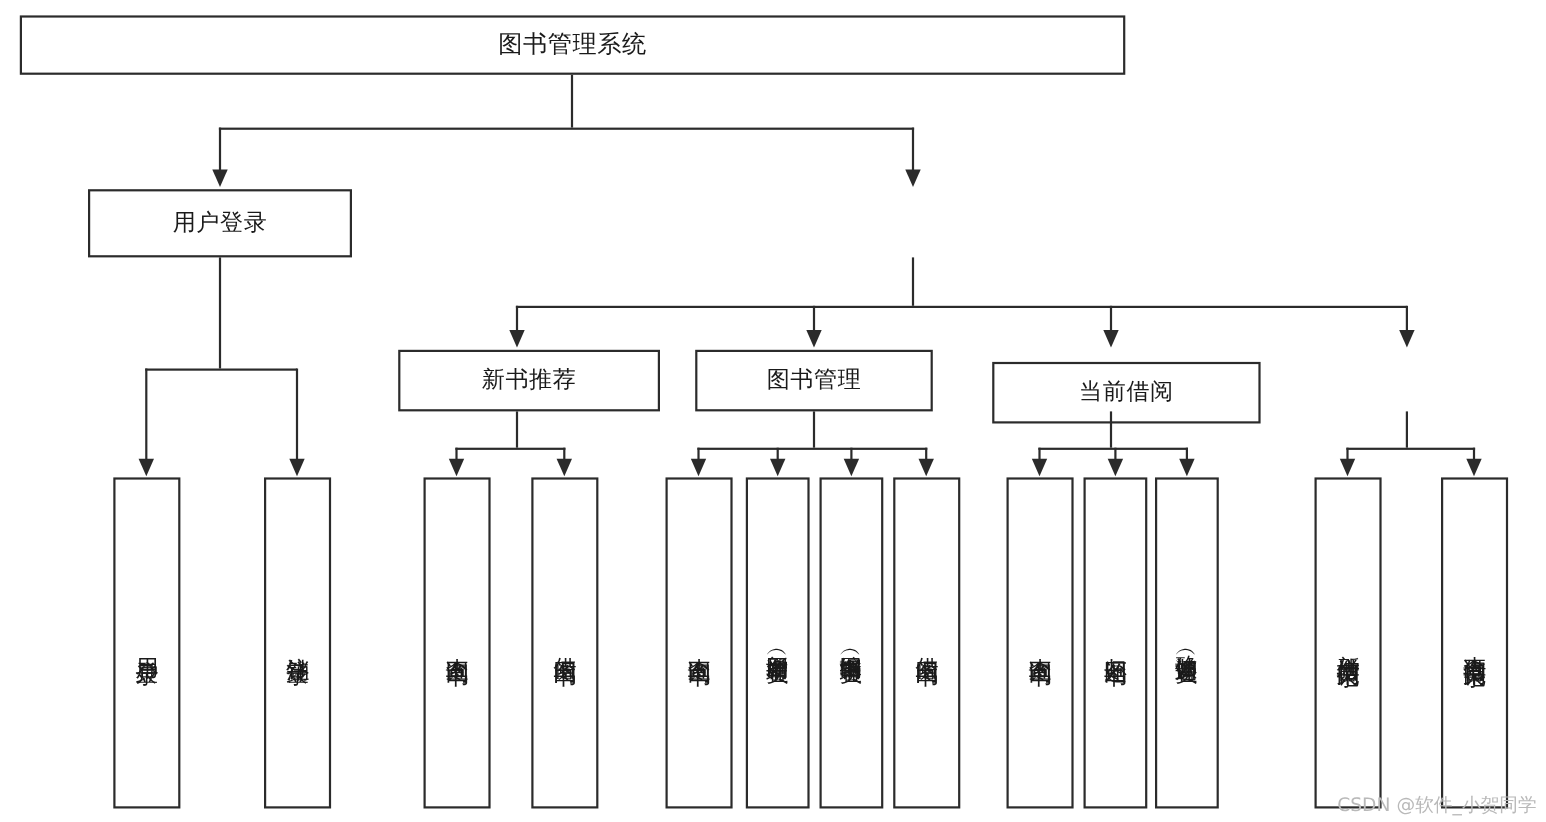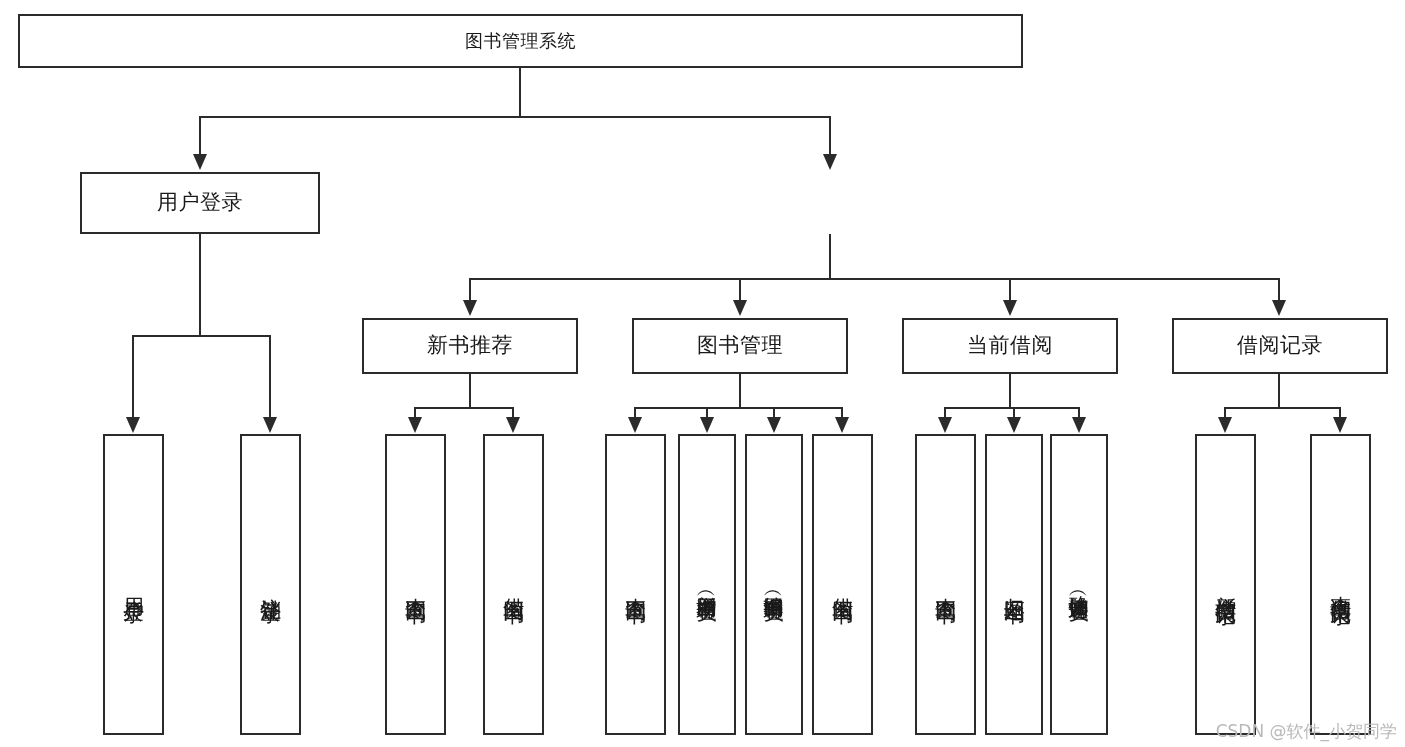--- a/index.html
+++ b/index.html
@@ -34,21 +34,21 @@
     text-align: center;
     white-space: nowrap;
   }
   
   .node.horiz .label {
     font-size: 21px;
     line-height: 1.1;
     letter-spacing: 0.5px;
   }
   .node.root .label {
-    font-size: 18px;
+    font-size: 22px;
   }
   
   .node.vert {
     align-items: center;
     justify-content: center;
   }
   .node.vert .label {
     writing-mode: vertical-rl;
     text-orientation: upright;
     font-size: 21px;
@@ -131,31 +131,28 @@
 
   <div class="vline" style="left:739px; top:278px; height:24px;"></div>
   <div class="arrow" style="left:733px; top:300px;"></div>
 
   <div class="vline" style="left:1009px; top:278px; height:24px;"></div>
   <div class="arrow" style="left:1003px; top:300px;"></div>
 
   <div class="vline" style="left:1278px; top:278px; height:24px;"></div>
   <div class="arrow" style="left:1272px; top:300px;"></div>
 
-  <div class="node horiz" style="left:362px; top:318px; width:216px; height:56px;">
+  <div class="node horiz" style="left:362px; top:318px; width:238px; height:56px;">
     <span class="label">新书推荐</span>
   </div>
   <div class="node horiz" style="left:632px; top:318px; width:216px; height:56px;">
     <span class="label">图书管理</span>
   </div>
-  <div class="node horiz" style="left:902px; top:318px; width:216px; height:56px;">
+  <div class="node horiz" style="left:902px; top:329px; width:244px; height:56px;">
     <span class="label">当前借阅</span>
-  </div>
-  <div class="node horiz" style="left:1172px; top:318px; width:216px; height:56px;">
-    <span class="label">借阅记录</span>
   </div>
 
   <div class="vline" style="left:469px; top:374px; height:33px;"></div>
   <div class="hline" style="left:414px; top:407px; width:100px;"></div>
   <div class="vline" style="left:414px; top:407px; height:12px;"></div>
   <div class="arrow" style="left:408px; top:417px;"></div>
   <div class="vline" style="left:512px; top:407px; height:12px;"></div>
   <div class="arrow" style="left:506px; top:417px;"></div>
 
   <div class="vline" style="left:739px; top:374px; height:33px;"></div>

